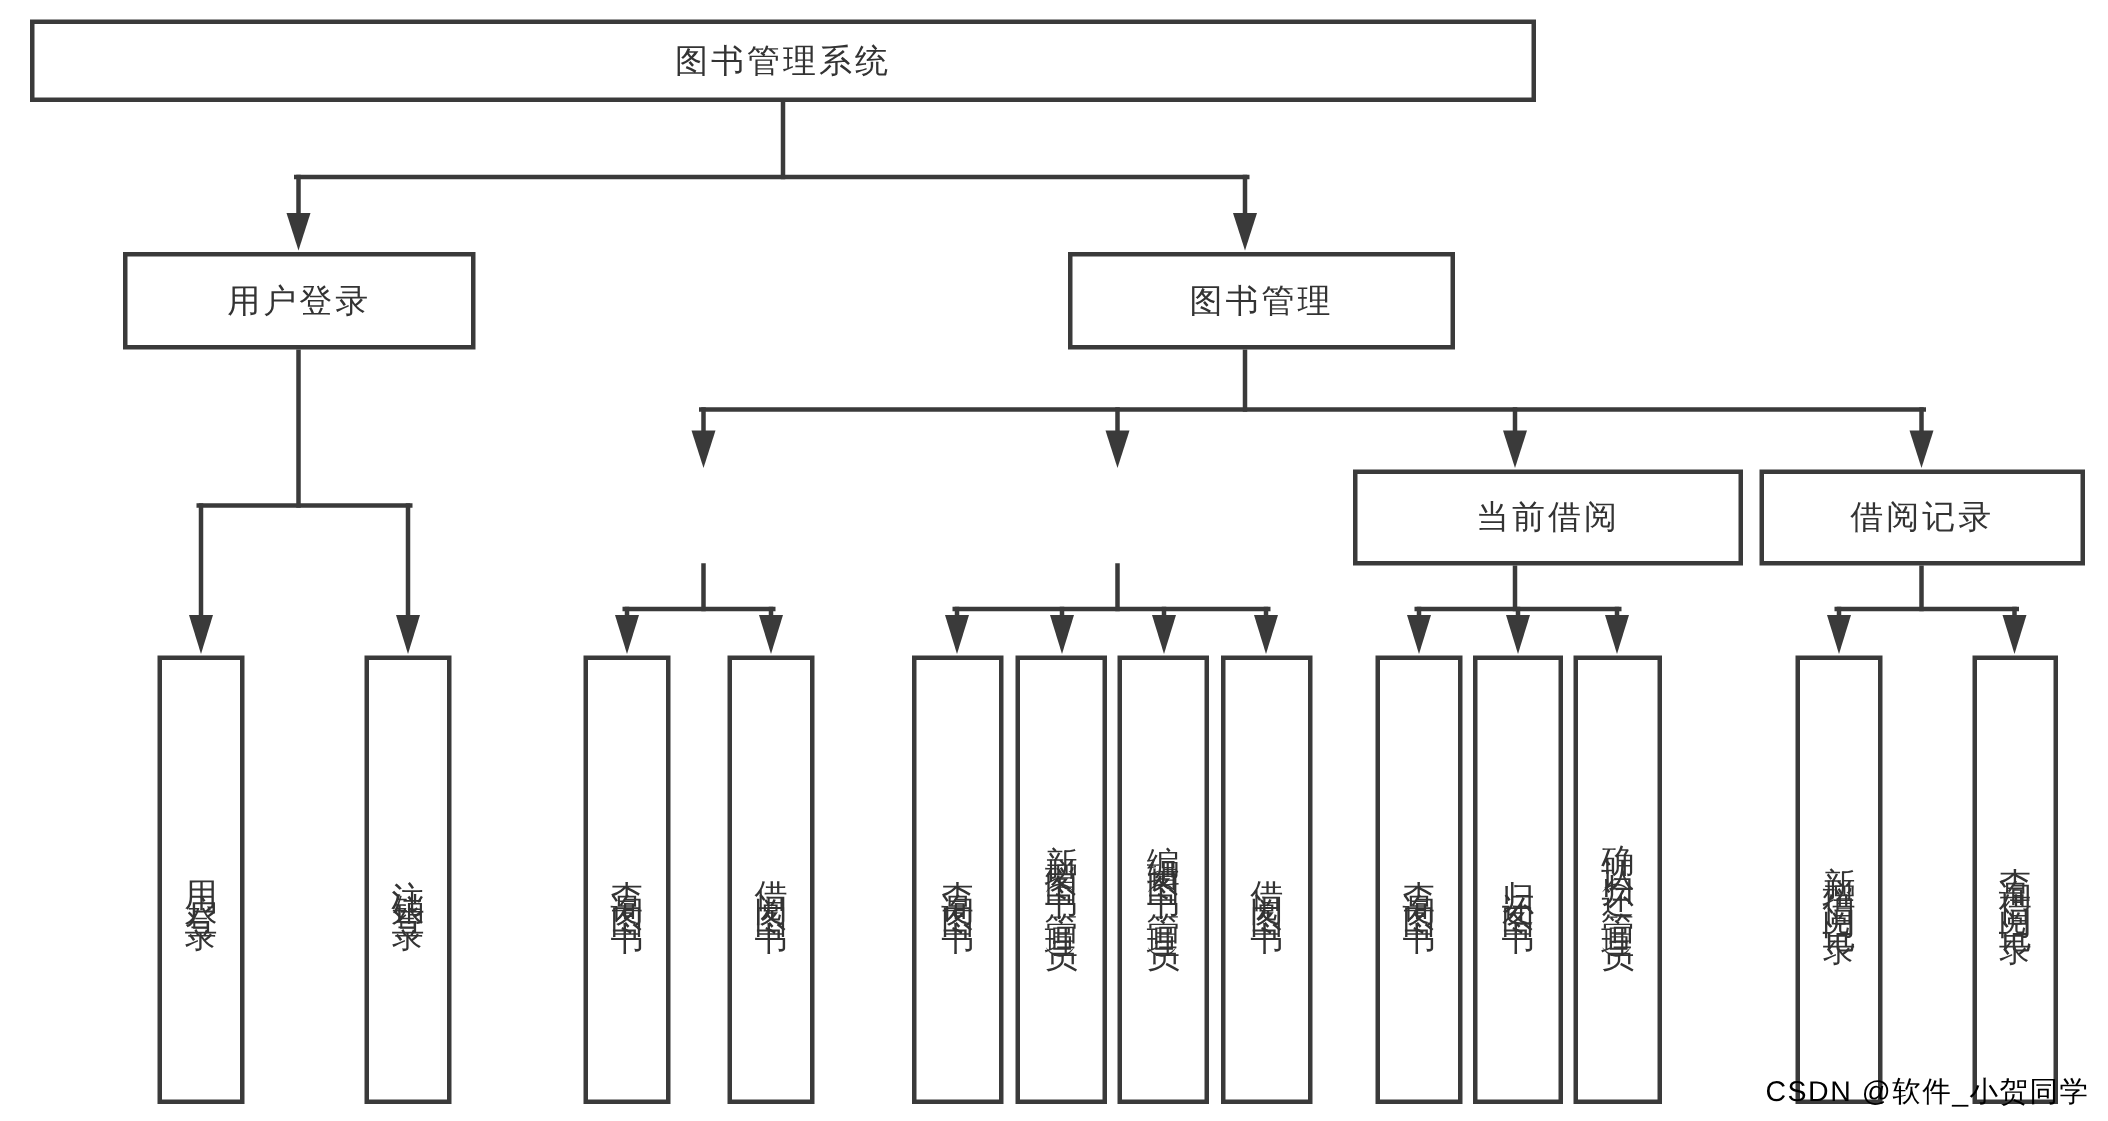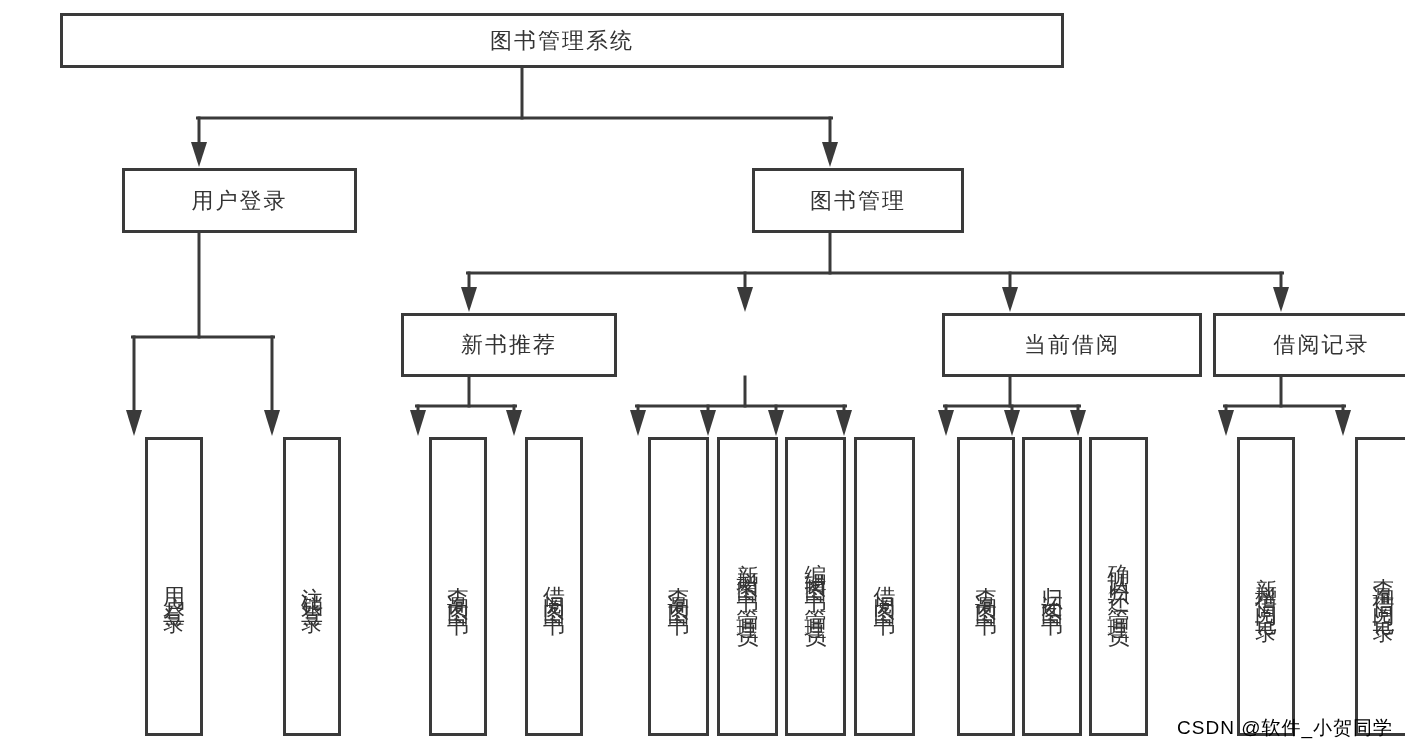--- a/index.html
+++ b/index.html
@@ -29,21 +29,20 @@
   .node {
     position: absolute;
     box-sizing: border-box;
     background: #ffffff;
     border: 3px solid #3a3a3a;
     color: #333333;
     display: flex;
     align-items: center;
     justify-content: center;
     z-index: 2;
-    margin-left: 40px;
   }
   .hbox {
     font-size: 22px;
     letter-spacing: 2px;
     white-space: nowrap;
   }
   .vbox {
     font-size: 22px;
     writing-mode: vertical-rl;
     text-orientation: mixed;
@@ -132,23 +131,22 @@
       <line x1="1226" y1="406" x2="1226" y2="412"></line>
       <polygon points="1218,410 1234,410 1226,436"></polygon>
       <line x1="1343" y1="406" x2="1343" y2="412"></line>
       <polygon points="1335,410 1351,410 1343,436"></polygon>
     </g>
   </svg>
 
   <div class="node hbox" style="left:20px; top:13px; width:1004px; height:55px;">图书管理系统</div>
 
   <div class="node hbox" style="left:82px; top:168px; width:235px; height:65px;">用户登录</div>
-  <div class="node hbox" style="left:712px; top:168px; width:212px; height:65px;">图书管理</div>
+  <div class="node hbox" style="left:712px; top:168px; width:258px; height:65px;">图书管理</div>
 
-  <div class="node hbox" style="left:361px; top:313px; width:216px; height:64px;">新书推荐</div>
   <div class="node hbox" style="left:902px; top:313px; width:260px; height:64px;">当前借阅</div>
   <div class="node hbox" style="left:1173px; top:313px; width:217px; height:64px;">借阅记录</div>
 
   <div class="node vbox" style="left:105px; top:437px; width:58px; height:299px;">用户登录</div>
   <div class="node vbox" style="left:243px; top:437px; width:58px; height:299px;">注销登录</div>
 
   <div class="node vbox" style="left:389px; top:437px; width:58px; height:299px;">查询图书</div>
   <div class="node vbox" style="left:485px; top:437px; width:58px; height:299px;">借阅图书</div>
 
   <div class="node vbox" style="left:608px; top:437px; width:61px; height:299px;">查询图书</div>

